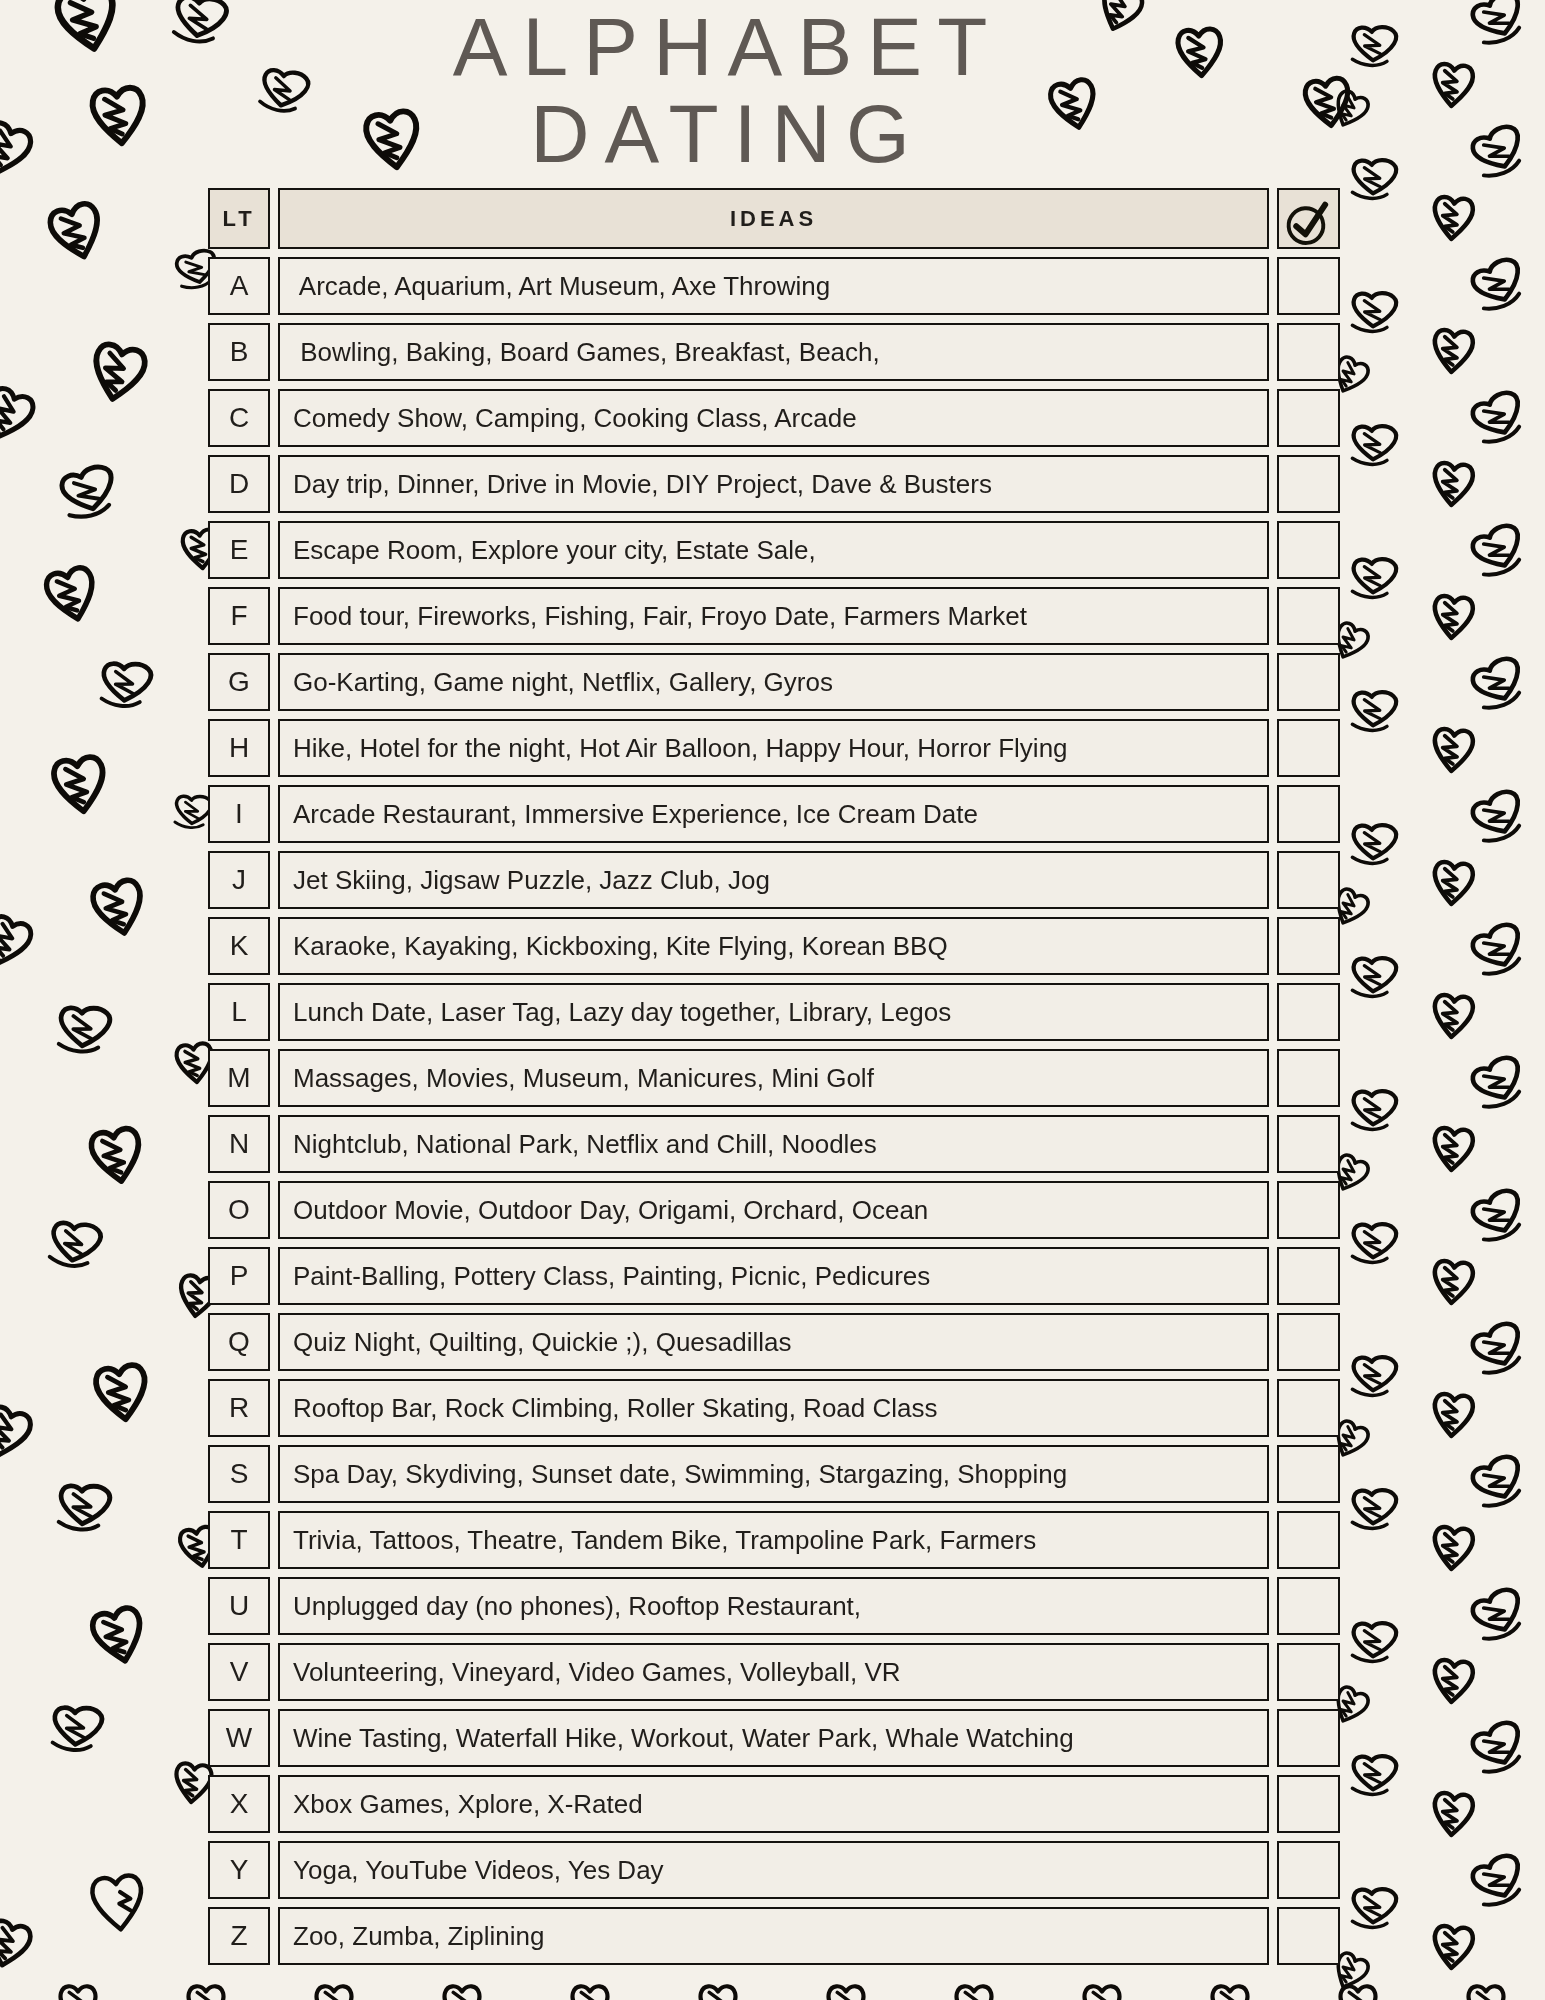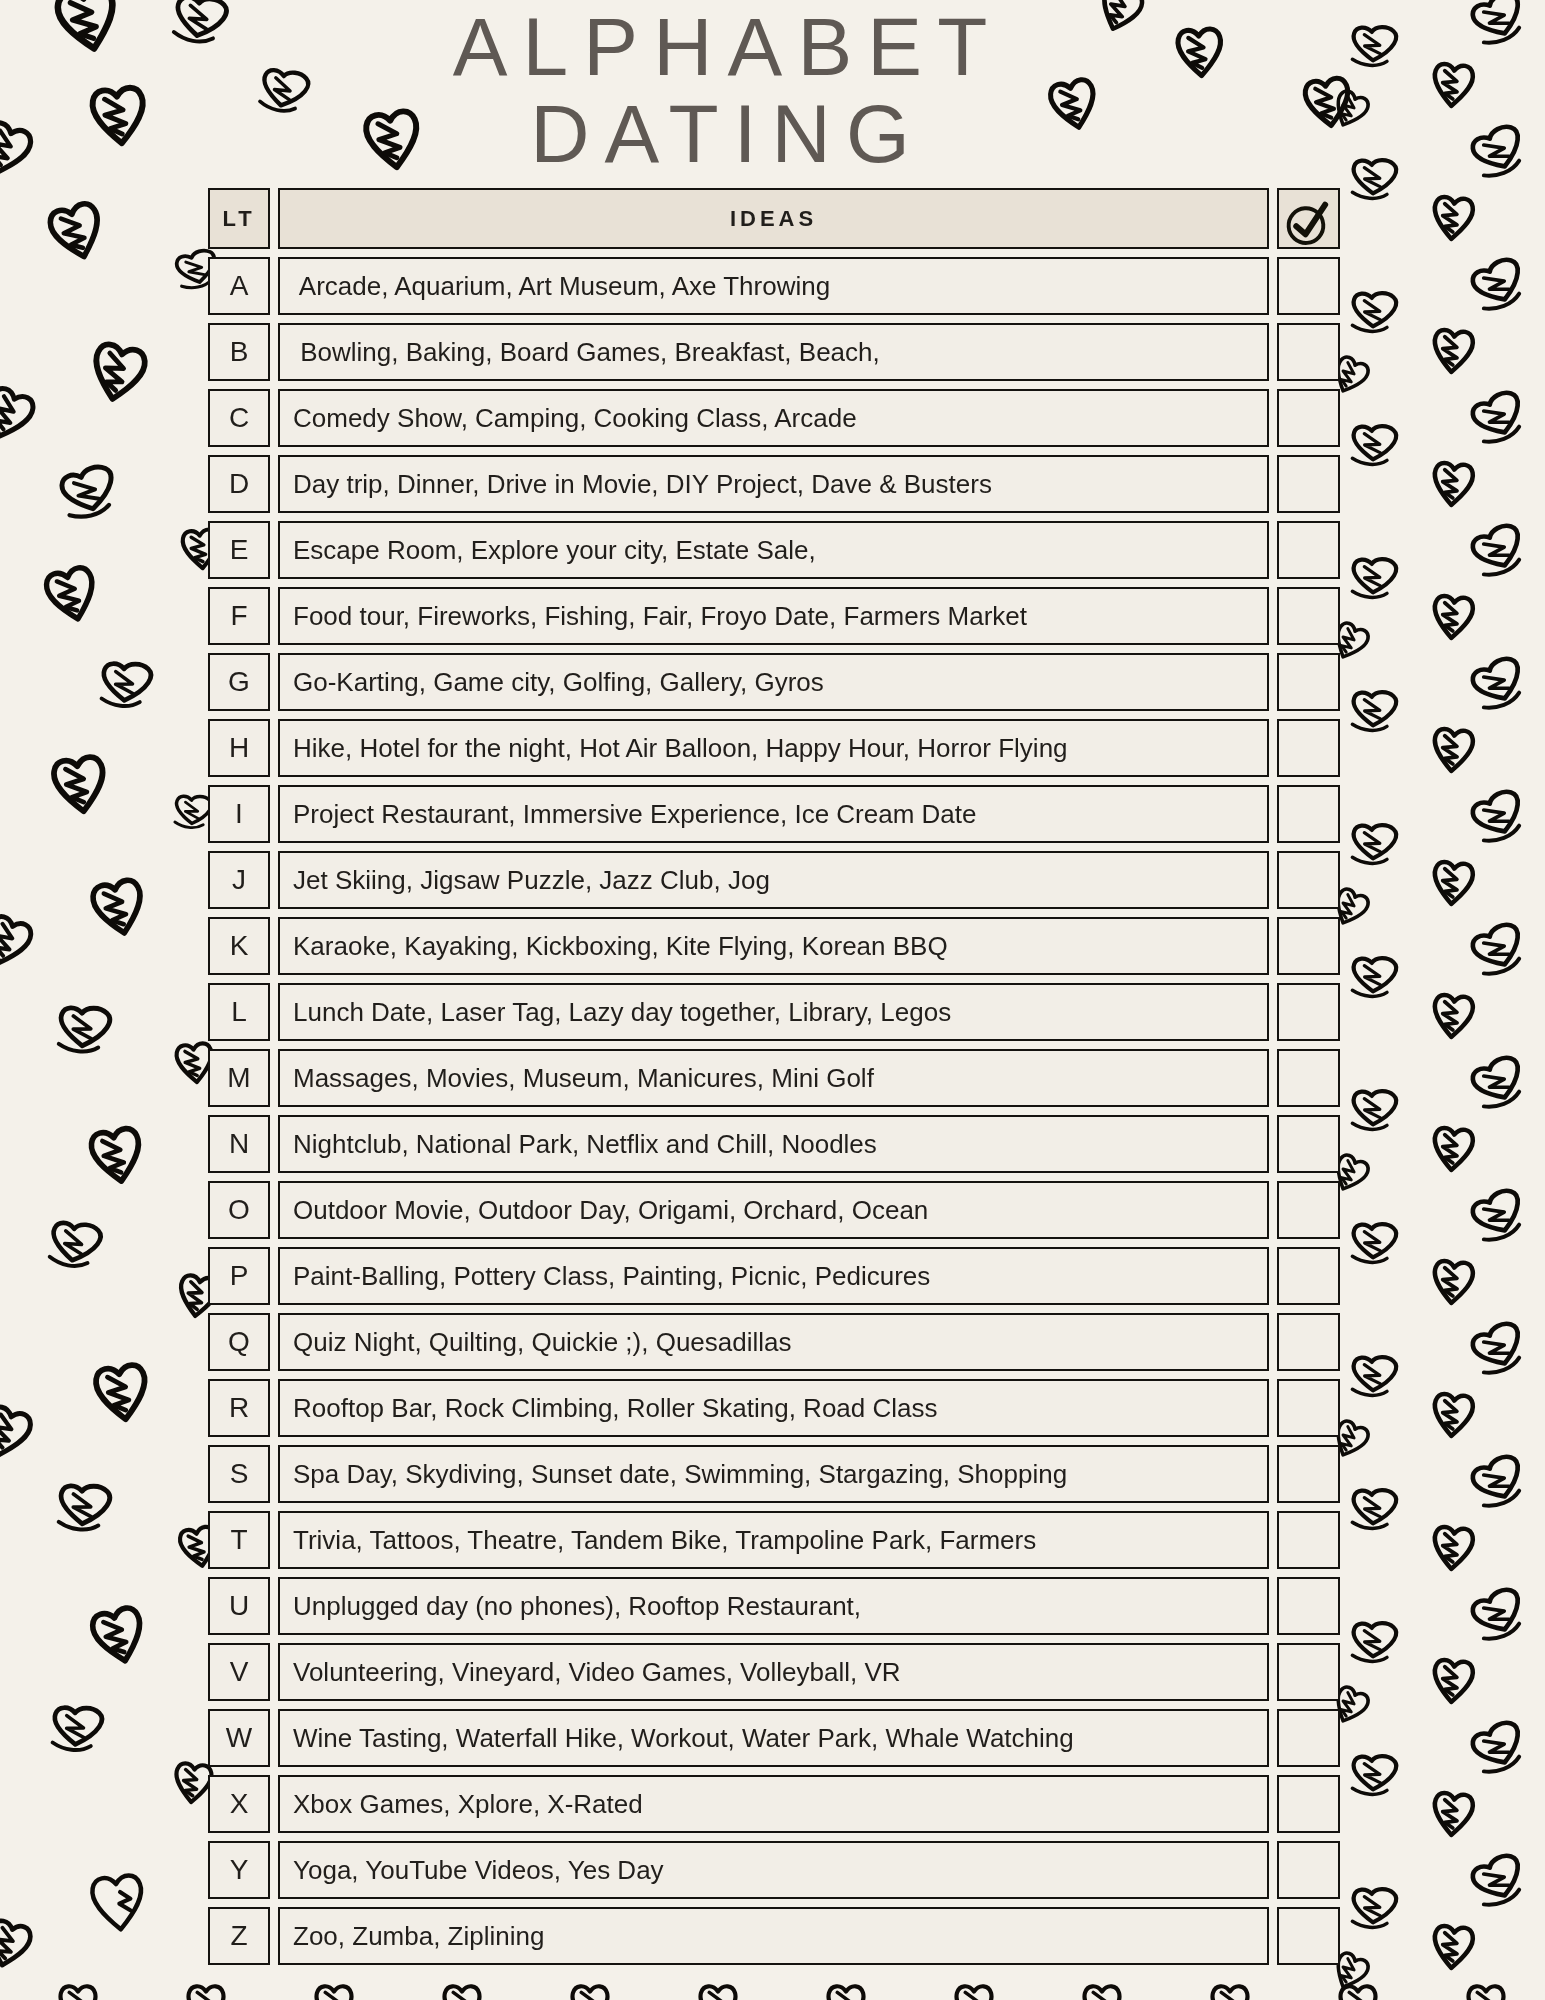--- a/index.html
+++ b/index.html
@@ -738,27 +738,27 @@
       <div class="cell letter">D</div>
       <div class="cell ideas">Day trip, Dinner, Drive in Movie, DIY Project, Dave &amp; Busters</div>
       <div class="cell check"></div>
       <div class="cell letter">E</div>
       <div class="cell ideas">Escape Room, Explore your city, Estate Sale,</div>
       <div class="cell check"></div>
       <div class="cell letter">F</div>
       <div class="cell ideas">Food tour, Fireworks, Fishing, Fair, Froyo Date, Farmers Market</div>
       <div class="cell check"></div>
       <div class="cell letter">G</div>
-      <div class="cell ideas">Go-Karting, Game city, Golfing, Gallery, Gyros</div>
+      <div class="cell ideas">Go-Karting, Game night, Netflix, Gallery, Gyros</div>
       <div class="cell check"></div>
       <div class="cell letter">H</div>
       <div class="cell ideas">Hike, Hotel for the night, Hot Air Balloon, Happy Hour, Horror Flying</div>
       <div class="cell check"></div>
       <div class="cell letter">I</div>
-      <div class="cell ideas">Project Restaurant, Immersive Experience, Ice Cream Date</div>
+      <div class="cell ideas">Arcade Restaurant, Immersive Experience, Ice Cream Date</div>
       <div class="cell check"></div>
       <div class="cell letter">J</div>
       <div class="cell ideas">Jet Skiing, Jigsaw Puzzle, Jazz Club, Jog</div>
       <div class="cell check"></div>
       <div class="cell letter">K</div>
       <div class="cell ideas">Karaoke, Kayaking, Kickboxing, Kite Flying, Korean BBQ</div>
       <div class="cell check"></div>
       <div class="cell letter">L</div>
       <div class="cell ideas">Lunch Date, Laser Tag, Lazy day together, Library, Legos</div>
       <div class="cell check"></div>

